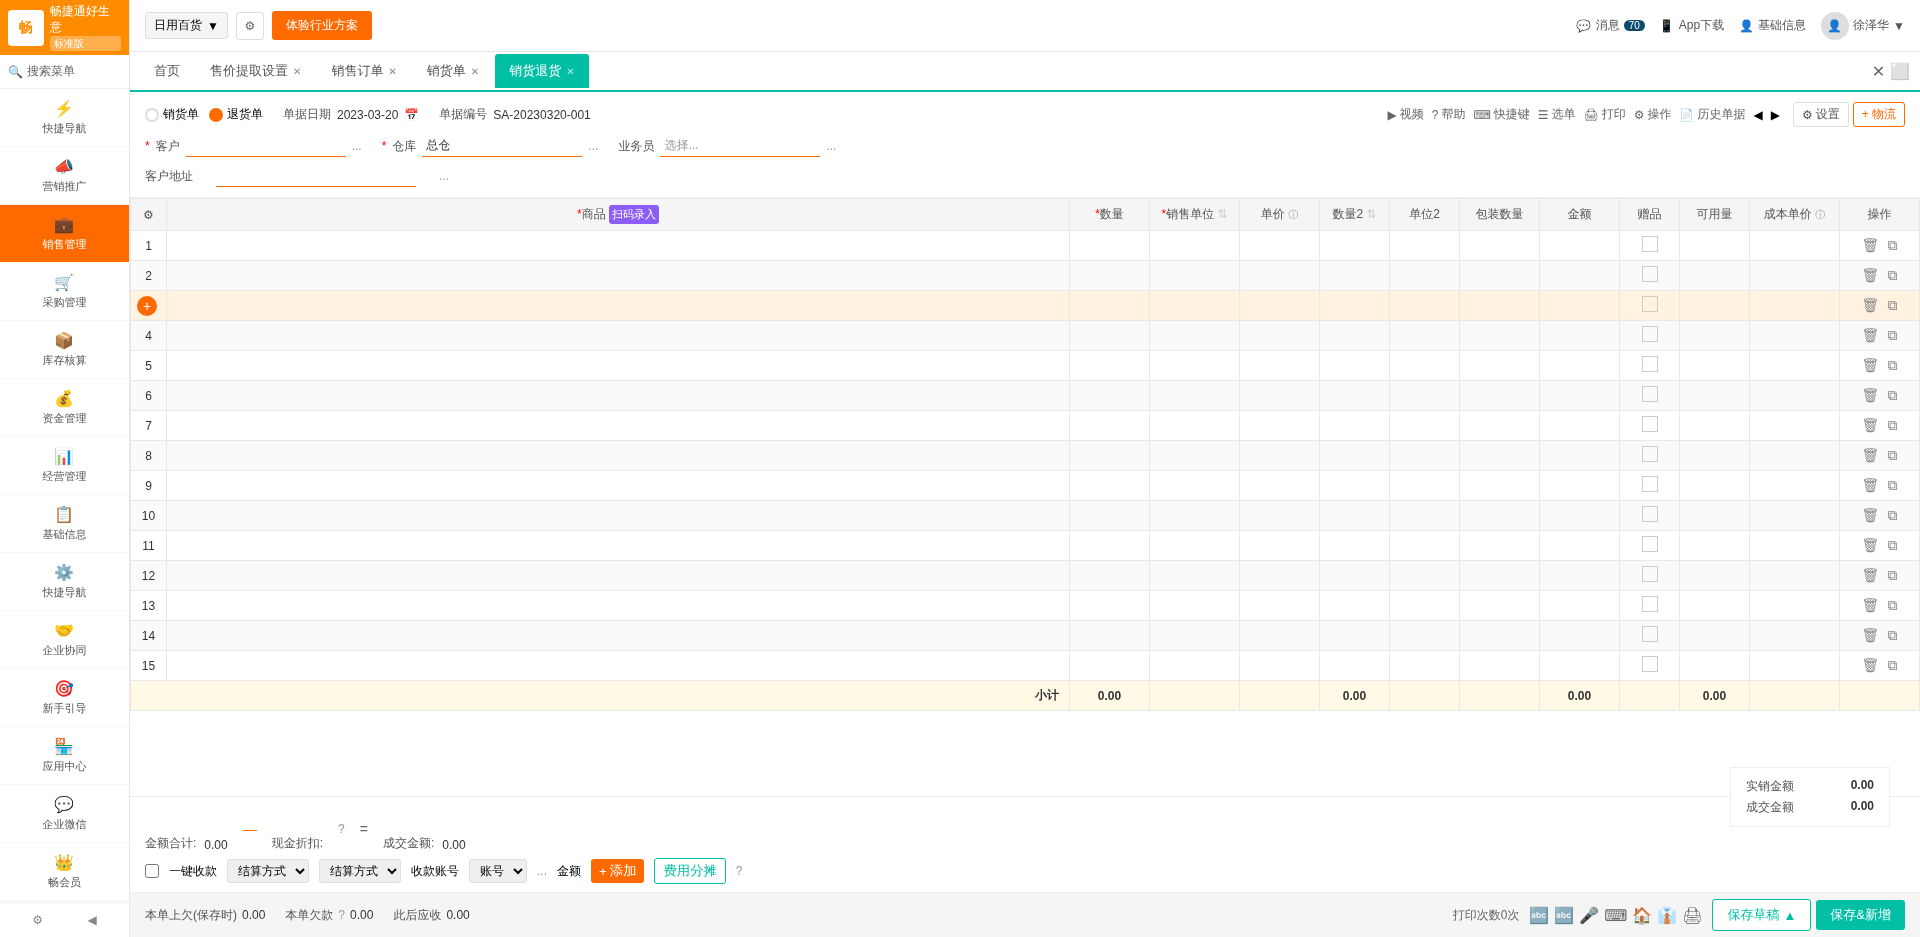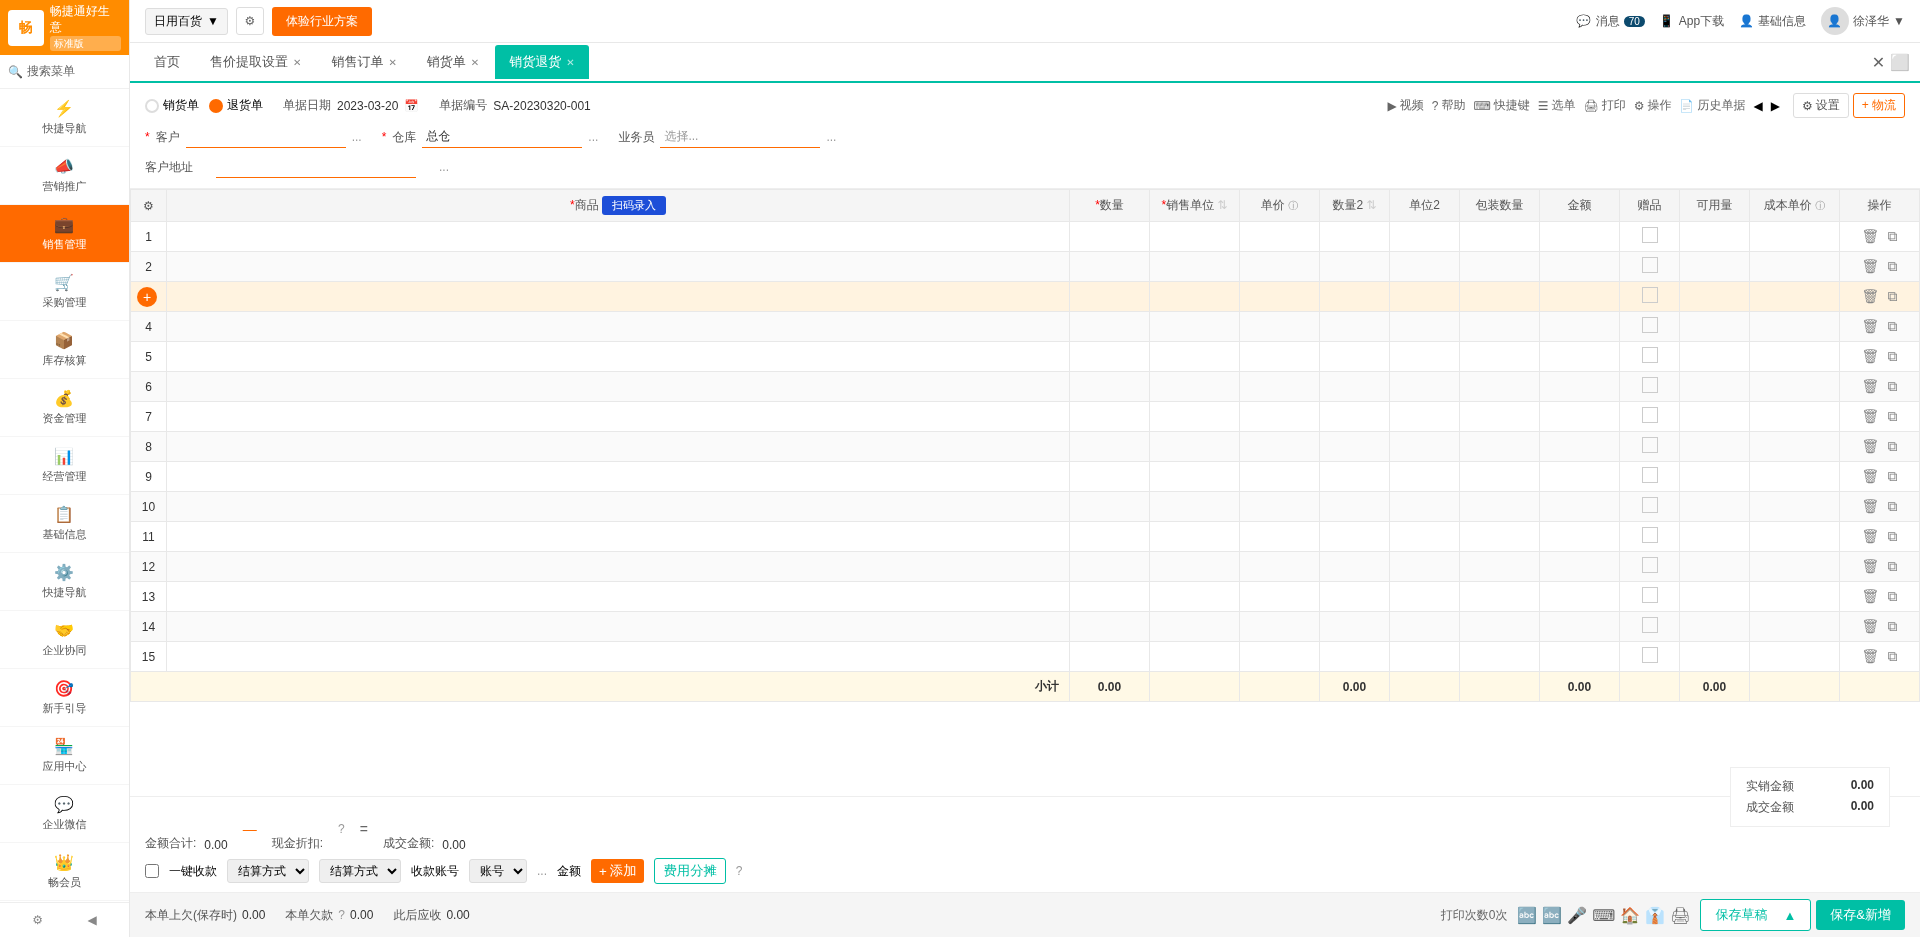--- a/index.html
+++ b/index.html
@@ -15,21 +15,21 @@
     .sidebar-nav { flex: 1; overflow-y: auto; }
     .sidebar-item { display: flex; flex-direction: column; align-items: center; padding: 10px 5px; cursor: pointer; color: #555; font-size: 11px; gap: 3px; border-bottom: 1px solid #f5f5f5; }
     .sidebar-item.active { background: #ff6a00; color: #fff; }
     .sidebar-item-icon { font-size: 16px; }
     .sidebar-bottom { padding: 10px; display: flex; justify-content: space-around; border-top: 1px solid #eee; }
 
     
     .main { flex: 1; display: flex; flex-direction: column; overflow: hidden; }
 
     
-    .topbar { height: 43px; background: #fff; display: flex; align-items: center; padding: 0 15px; border-bottom: 1px solid #e8e8e8; gap: 10px; }
+    .topbar { height: 52px; background: #fff; display: flex; align-items: center; padding: 0 15px; border-bottom: 1px solid #e8e8e8; gap: 10px; }
     .topbar-left { display: flex; align-items: center; gap: 8px; }
     .daily-select { display: flex; align-items: center; gap: 5px; background: #f5f5f5; border: 1px solid #ddd; border-radius: 3px; padding: 4px 8px; cursor: pointer; }
     .gear-btn { width: 28px; height: 28px; display: flex; align-items: center; justify-content: center; cursor: pointer; color: #666; border: 1px solid #ddd; border-radius: 3px; }
     .experience-btn { background: #ff6a00; color: #fff; border: none; border-radius: 3px; padding: 6px 14px; cursor: pointer; font-size: 12px; }
     .topbar-right { margin-left: auto; display: flex; align-items: center; gap: 15px; color: #555; font-size: 12px; }
     .topbar-icon-item { display: flex; align-items: center; gap: 4px; cursor: pointer; }
     .msg-badge { background: #0c4a6e; color: #fff; border-radius: 8px; padding: 0 5px; font-size: 10px; }
     .user-avatar { width: 28px; height: 28px; border-radius: 50%; background: #ddd; display: flex; align-items: center; justify-content: center; overflow: hidden; }
 
     
@@ -68,21 +68,21 @@
 
     
     .table-container { flex: 1; overflow-y: auto; background: #fff; margin: 0; position: relative; }
     .data-table { width: 100%; border-collapse: collapse; }
     .data-table th { background: #f5f5f5; border: 1px solid #e8e8e8; padding: 6px 8px; text-align: center; font-weight: normal; color: #555; white-space: nowrap; font-size: 12px; position: sticky; top: 0; z-index: 2; }
     .data-table td { border: 1px solid #e8e8e8; padding: 4px 6px; text-align: center; height: 30px; font-size: 12px; color: #333; }
     .data-table tr:nth-child(even) td { background: #fafafa; }
     .row-active td { background: #fff3e0 !important; }
     .th-gear { width: 36px; }
     .th-product { min-width: 180px; }
-    .scan-btn { background: #1d4ed8; color: #fff; border: none; border-radius: 3px; padding: 2px 10px; font-size: 11px; cursor: pointer; }
+    .scan-btn { background: #8b5cf6; color: #fff; border: none; border-radius: 3px; padding: 2px 3px; font-size: 11px; cursor: pointer; }
     .th-qty { width: 80px; }
     .th-unit { width: 90px; }
     .th-price { width: 80px; }
     .th-qty2 { width: 70px; }
     .th-unit2 { width: 70px; }
     .th-pack { width: 80px; }
     .th-amount { width: 80px; }
     .th-gift { width: 60px; }
     .th-avail { width: 70px; }
     .th-cost { width: 90px; }
@@ -105,21 +105,21 @@
     .select-small { border: 1px solid #ddd; border-radius: 3px; padding: 3px 6px; font-size: 12px; }
     .add-btn-orange { background: #ff6a00; color: #fff; border: none; border-radius: 3px; padding: 3px 8px; cursor: pointer; display: flex; align-items: center; gap: 3px; }
     .split-btn { background: #fff; border: 1px solid #00bfa5; color: #00bfa5; border-radius: 3px; padding: 3px 8px; cursor: pointer; }
     .help-icon { color: #999; cursor: pointer; }
 
     .footer-bottom { background: #f5f5f5; padding: 6px 15px; display: flex; align-items: center; gap: 20px; border-top: 1px solid #eee; }
     .footer-stat { display: flex; align-items: center; gap: 5px; color: #555; }
     .footer-stat-value { color: #333; }
     .footer-actions { margin-left: auto; display: flex; align-items: center; gap: 10px; }
     .print-info { color: #666; font-size: 12px; }
-    .btn-save-draft { background: #fff; border: 1px solid #00bfa5; color: #00bfa5; border-radius: 3px; padding: 6px 14px; cursor: pointer; display: flex; align-items: center; gap: 16px; font-size: 13px; }
+    .btn-save-draft { background: #fff; border: 1px solid #00bfa5; color: #00bfa5; border-radius: 3px; padding: 6px 14px; cursor: pointer; display: flex; align-items: center; gap: 4px; font-size: 13px; }
     .btn-save-new { background: #00bfa5; color: #fff; border: none; border-radius: 3px; padding: 6px 14px; cursor: pointer; font-size: 13px; }
     .bottom-toolbar { display: flex; align-items: center; gap: 5px; }
     .toolbar-icon { color: #666; cursor: pointer; font-size: 16px; }
 
     .help-question { color: #999; cursor: pointer; font-size: 12px; }
   </style>
 </head>
 <body>
 
 <div class="sidebar">

